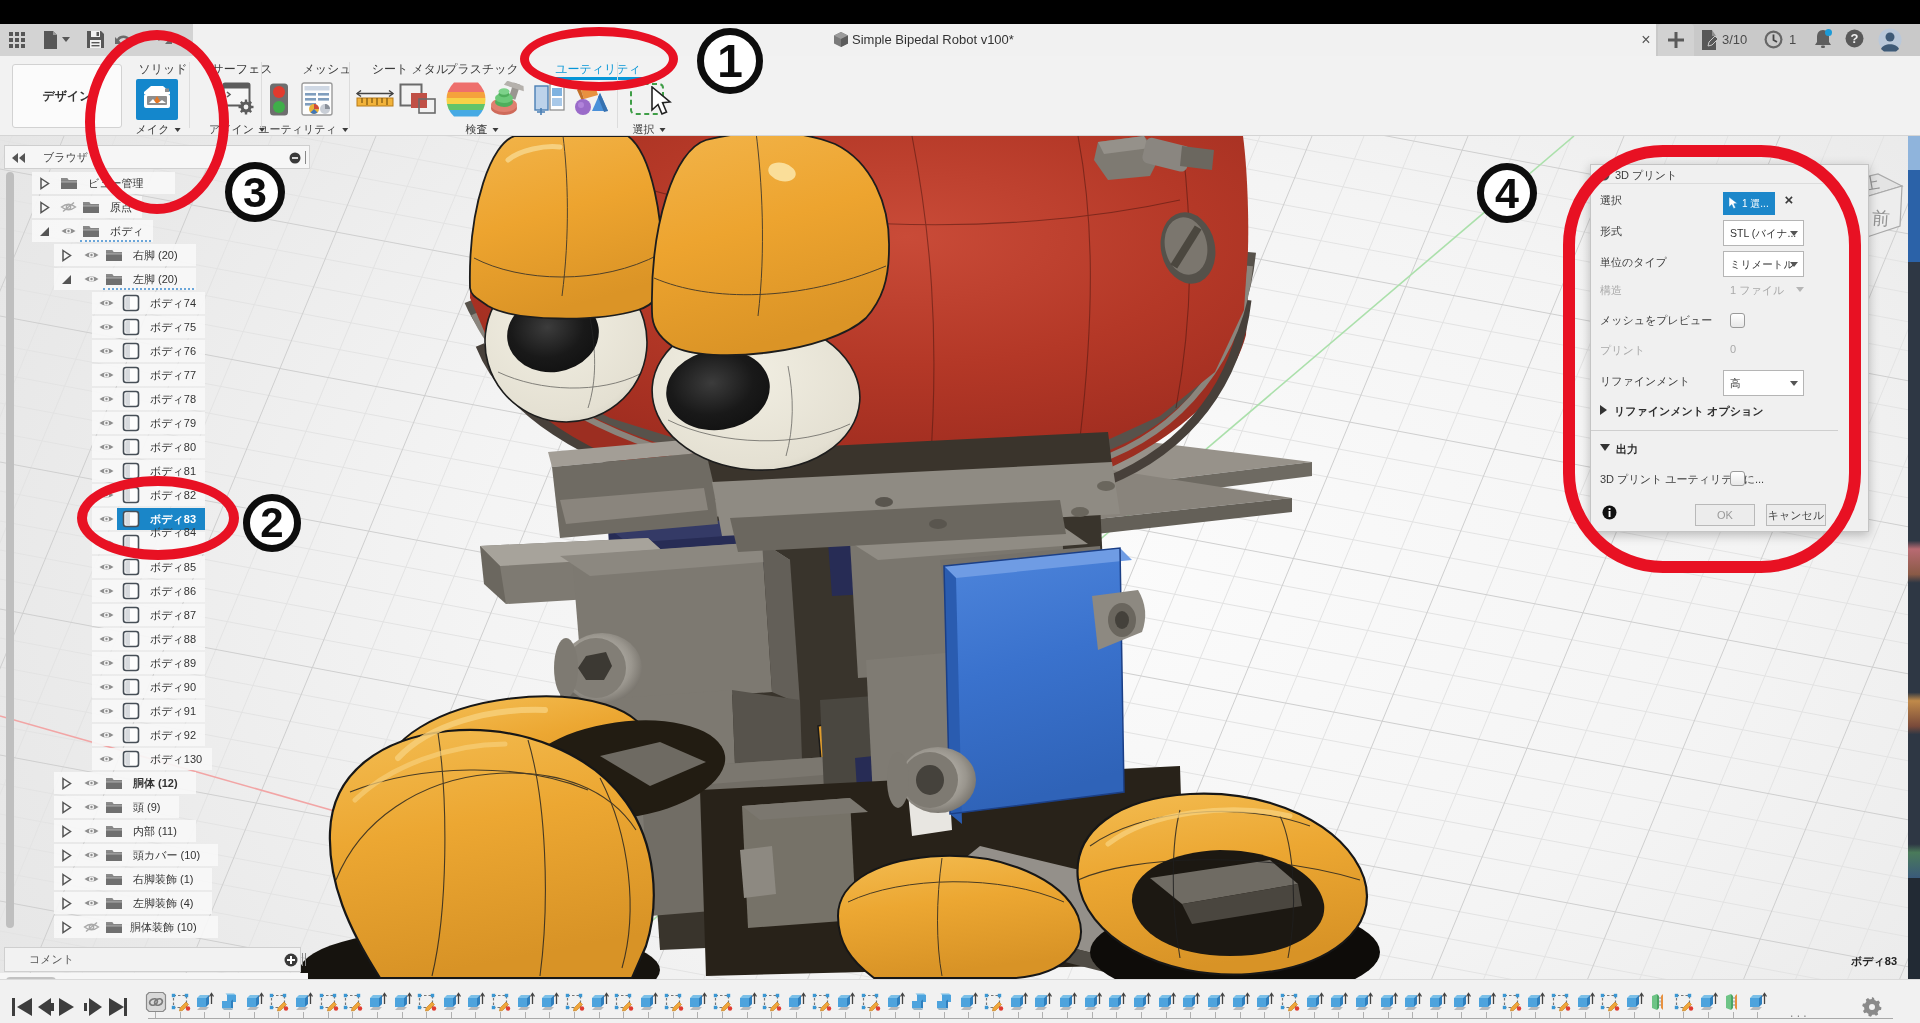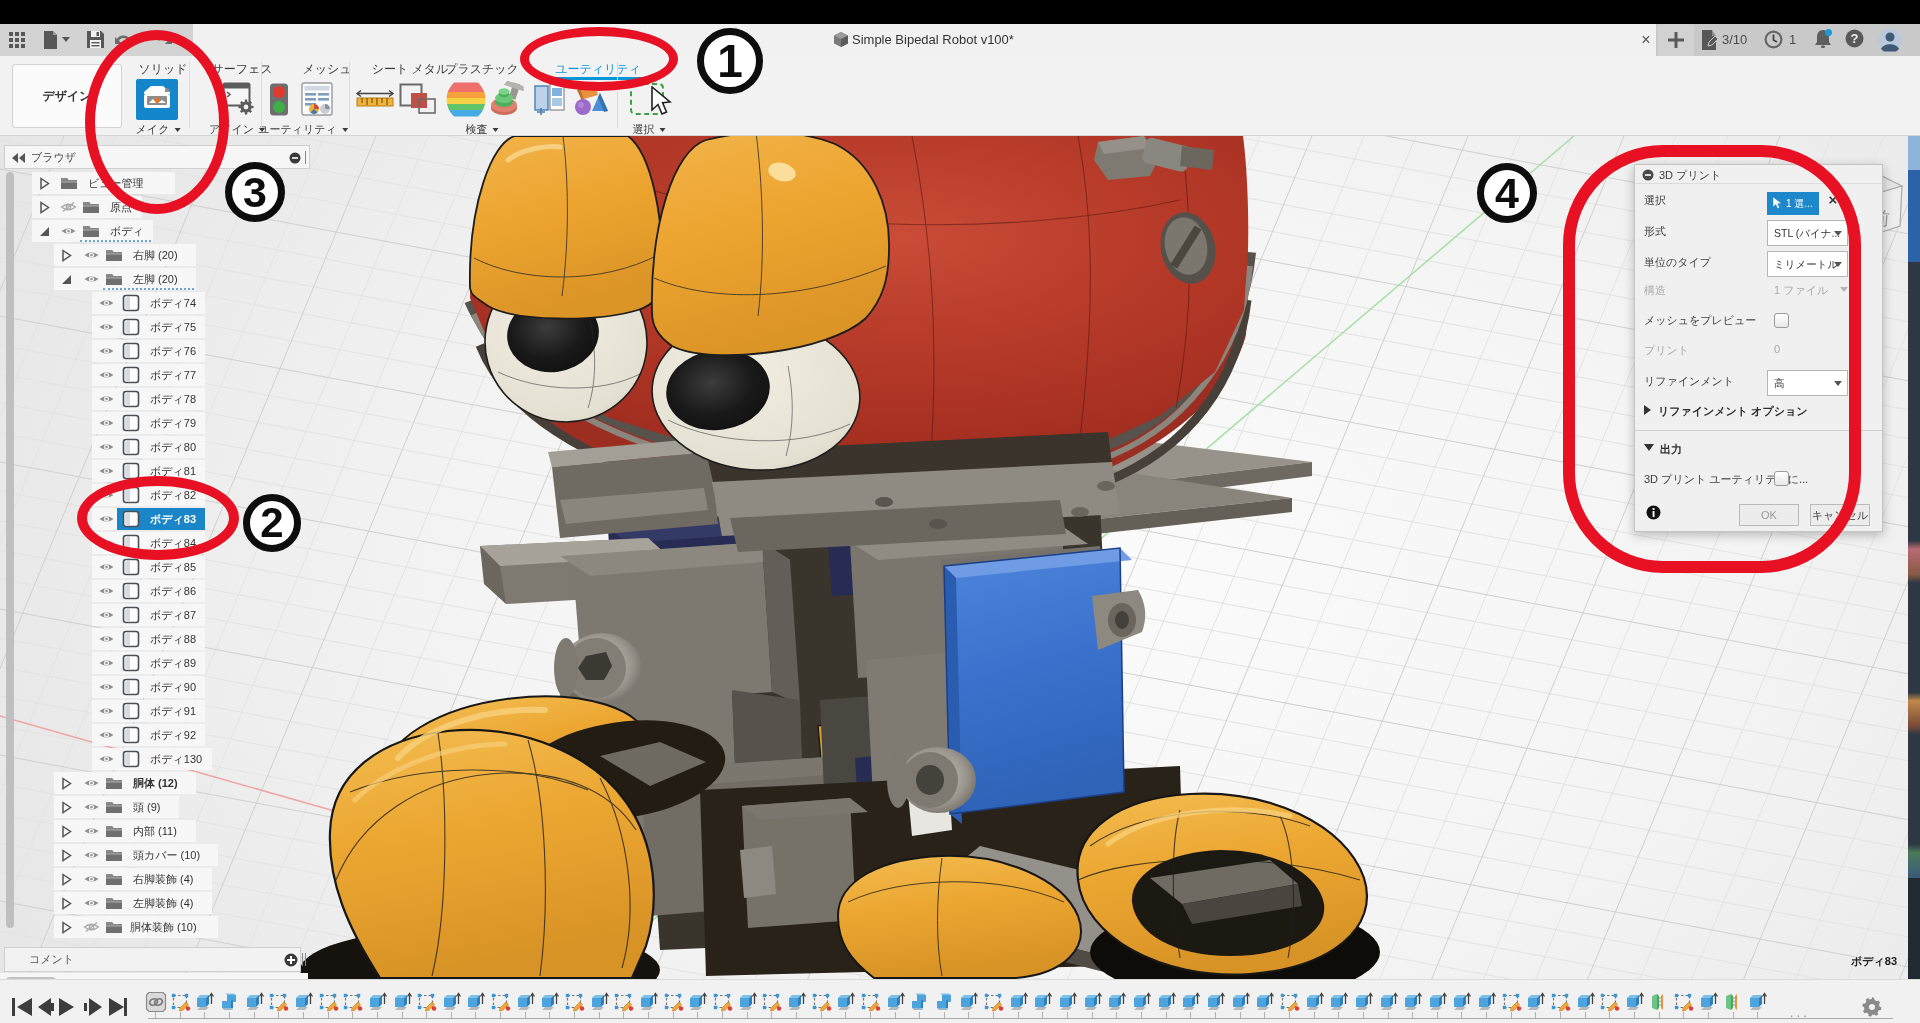--- a/index.html
+++ b/index.html
@@ -34,21 +34,21 @@
 #brHead { left:4px; top:9px; width:306px; height:24px; background:#f6f6f6; border:1px solid #cfcfcf; font-size:11px; color:#444; line-height:22px; }
 #vscroll { left:6px; top:36px; width:8px; height:756px; background:#bfbfbf; border-radius:4px; }
 .trow { position:absolute; height:22px; font-size:11px; color:#333; white-space:nowrap; }
 .trowbg { background:rgba(247,247,247,.92); }
 .selrow { background:#1a86c8; color:#fff; }
 #commentBar { left:4px; top:811px; width:297px; height:25px; background:#f2f2f2; border:1px solid #cfcfcf; font-size:11px; color:#555; line-height:23px; }
 #botstrip { left:0; top:837px; width:308px; height:15px; background:#f6f6f6; }
 #hscroll { left:6px; top:841px; width:50px; height:8px; background:#c2c2c2; border-radius:4px; }
 
 
-#dlg { left:1634px; top:164px; width:249px; height:368px; background:#f0f0f0; border:1px solid #c4c4c4; box-shadow:0 3px 10px rgba(0,0,0,.25); font-size:11px; color:#3c3c3c; }
+#dlg { left:1590px; top:164px; width:279px; height:368px; background:#f0f0f0; border:1px solid #c4c4c4; box-shadow:0 3px 10px rgba(0,0,0,.25); font-size:11px; color:#3c3c3c; }
 .dlbl { position:absolute; left:9px; white-space:nowrap; }
 .gray { color:#a9a9a9; }
 .drop { position:absolute; left:132px; width:81px; height:26px; background:#fff; border:1px solid #b5b5b5; font-size:10.5px; color:#333; line-height:24px; padding-left:6px; white-space:nowrap; overflow:hidden; }
 .darr { position:absolute; right:5px; top:10px; width:0; height:0; border-left:4px solid transparent; border-right:4px solid transparent; border-top:5px solid #555; }
 .cbx { position:absolute; left:139px; width:15px; height:15px; background:linear-gradient(#fff,#e8e8e8); border:1px solid #9a9a9a; border-radius:3px; }
 .dbtn { position:absolute; height:22px; background:#ececec; border:1px solid #b9b9b9; font-size:11px; text-align:center; line-height:20px; }
 
 
 .redring { position:absolute; border:11px solid #e81123; border-radius:50%; }
 .numbadge { position:absolute; background:#fff; border:7px solid #0d0d0d; border-radius:50%; color:#0d0d0d; font-weight:bold; text-align:center; }
@@ -607,21 +607,21 @@
 <svg class="abs" style="left:1822px;top:24px" width="90" height="96" viewBox="0 0 90 96">
  <path d="M14 24 L56 14 L80 26 L40 38 Z" fill="#e4e4e4" stroke="#a9a9a9" stroke-width="1.2"></path>
  <path d="M14 24 L40 38 L42 78 L16 62 Z" fill="#dcdcdc" stroke="#a9a9a9" stroke-width="1.2"></path>
  <path d="M40 38 L80 26 L78 66 L42 78 Z" fill="#ededed" stroke="#a9a9a9" stroke-width="1.2"></path>
  <text x="42" y="30" font-size="16" fill="#949494" font-family="Liberation Sans" transform="rotate(-10 44 27)">上</text>
  <text x="50" y="62" font-size="18" fill="#949494" font-family="Liberation Sans" transform="rotate(4 24 56)">前</text>
  <path d="M10 70 L44 86" stroke="#d88" stroke-width="2" opacity="0.7"></path>
 </svg>
 <div class="abs" style="left:1851px;top:818px;font-size:11px;font-weight:bold;color:#222">ボディ83</div>
 <div class="abs" style="left:1908px;top:0;width:12px;height:843px;background:linear-gradient(180deg,#8fb4dc 0%,#8fb4dc 4%,#2b62a8 4%,#2b62a8 15%,#2e3744 15%,#2e3744 48%,#b86a72 49%,#8a5a46 52%,#2e3744 53%,#2e3744 66%,#c08a4a 67%,#7a4a3a 70%,#2e3744 71%,#2e3744 84%,#4a7a5a 85%,#3a5a7a 88%,#222a34 88%,#222a34 100%)"></div>
-<div class="abs" id="brHead"><span style="margin-left:26px">ブラウザ</span>
+<div class="abs" id="brHead"><span style="margin-left:38px">ブラウザ</span>
  <svg class="abs" style="left:7px;top:7px" width="14" height="10" viewBox="0 0 14 10">
           <path d="M6 0 L6 10 L0 5 Z" fill="#555"></path>
           <path d="M13 0 L13 10 L7 5 Z" fill="#555"></path>
         </svg>
  <svg class="abs" style="left:284px;top:6px" width="12" height="12" viewBox="0 0 12 12">
           <circle cx="6" cy="6" r="5.5" fill="#3a3a3a"></circle>
           <rect x="3" y="5.2" width="6" height="1.6" fill="#fff"></rect>
         </svg>
  <div class="abs" style="left:300px;top:5px;width:1px;height:13px;background:#888"></div></div>
     <div class="abs" id="vscroll"></div>
@@ -812,21 +812,21 @@
 <div class="trow trowbg" style="left:92px;top:396px;width:113.4px"></div>
 <svg class="abs" style="left:98px;top:401px" width="17" height="12" viewBox="0 0 17 12">
           <path d="M1.5 6 Q8.5 0.5 15.5 6 Q8.5 11.5 1.5 6 Z" fill="#8f8f8f"></path>
           <circle cx="8.5" cy="6" r="2.6" fill="#f1f1f1"></circle>
           <circle cx="8.5" cy="6" r="1.2" fill="#8f8f8f"></circle>
         </svg>
 <svg class="abs" style="left:122px;top:398px" width="18" height="18" viewBox="0 0 18 18">
           <path d="M4 1.5 L14 1.5 Q16.5 1.5 16.5 4 L16.5 14 Q16.5 16.5 14 16.5 L4 16.5 Q1.5 16.5 1.5 14 L1.5 4 Q1.5 1.5 4 1.5 Z" fill="#fdfdfd" stroke="#474f57" stroke-width="1.6"></path>
           <path d="M5 3 L8 3 L8 15 L5 15 Q3.2 15 3.2 13 L3.2 5 Q3.2 3 5 3 Z" fill="#d7dade"></path>
         </svg>
-<div class="trow" style="left:150px;top:396px;line-height:22px;color:#333;font-weight:normal">ボディ84</div>
+<div class="trow" style="left:150px;top:385px;line-height:22px;color:#333;font-weight:normal">ボディ84</div>
 <div class="trow trowbg" style="left:92px;top:420px;width:113.4px"></div>
 <svg class="abs" style="left:98px;top:425px" width="17" height="12" viewBox="0 0 17 12">
           <path d="M1.5 6 Q8.5 0.5 15.5 6 Q8.5 11.5 1.5 6 Z" fill="#8f8f8f"></path>
           <circle cx="8.5" cy="6" r="2.6" fill="#f1f1f1"></circle>
           <circle cx="8.5" cy="6" r="1.2" fill="#8f8f8f"></circle>
         </svg>
 <svg class="abs" style="left:122px;top:422px" width="18" height="18" viewBox="0 0 18 18">
           <path d="M4 1.5 L14 1.5 Q16.5 1.5 16.5 4 L16.5 14 Q16.5 16.5 14 16.5 L4 16.5 Q1.5 16.5 1.5 14 L1.5 4 Q1.5 1.5 4 1.5 Z" fill="#fdfdfd" stroke="#474f57" stroke-width="1.6"></path>
           <path d="M5 3 L8 3 L8 15 L5 15 Q3.2 15 3.2 13 L3.2 5 Q3.2 3 5 3 Z" fill="#d7dade"></path>
         </svg>
@@ -986,21 +986,21 @@
 <svg class="abs" style="left:83px;top:737px" width="17" height="12" viewBox="0 0 17 12">
           <path d="M1.5 6 Q8.5 0.5 15.5 6 Q8.5 11.5 1.5 6 Z" fill="#8f8f8f"></path>
           <circle cx="8.5" cy="6" r="2.6" fill="#f1f1f1"></circle>
           <circle cx="8.5" cy="6" r="1.2" fill="#8f8f8f"></circle>
         </svg>
 <svg class="abs" style="left:105px;top:736px" width="18" height="14" viewBox="0 0 18 14">
           <path d="M1 2 L7 2 L8.5 4 L17 4 L17 13 L1 13 Z" fill="#6f6f6f"></path>
           <path d="M1 2 L7 2 L8.5 4 L1 4 Z" fill="#8a8a8a"></path>
           <rect x="1" y="4.5" width="16" height="2.2" fill="#9a9a9a"></rect>
         </svg>
-<div class="trow" style="left:133px;top:732px;line-height:22px;color:#333;font-weight:normal">右脚装飾 (4)</div>
+<div class="trow" style="left:133px;top:732px;line-height:22px;color:#333;font-weight:normal">右脚装飾 (1)</div>
 <div class="trow trowbg" style="left:54px;top:756px;width:157.8px"></div>
 <svg class="abs" style="left:60px;top:761px" width="13" height="13" viewBox="0 0 13 13">
           <path d="M3 1.5 L10.5 6.5 L3 11.5 Z" fill="none" stroke="#555" stroke-width="1.5"></path>
         </svg>
 <svg class="abs" style="left:83px;top:761px" width="17" height="12" viewBox="0 0 17 12">
           <path d="M1.5 6 Q8.5 0.5 15.5 6 Q8.5 11.5 1.5 6 Z" fill="#8f8f8f"></path>
           <circle cx="8.5" cy="6" r="2.6" fill="#f1f1f1"></circle>
           <circle cx="8.5" cy="6" r="1.2" fill="#8f8f8f"></circle>
         </svg>
 <svg class="abs" style="left:105px;top:760px" width="18" height="14" viewBox="0 0 18 14">

